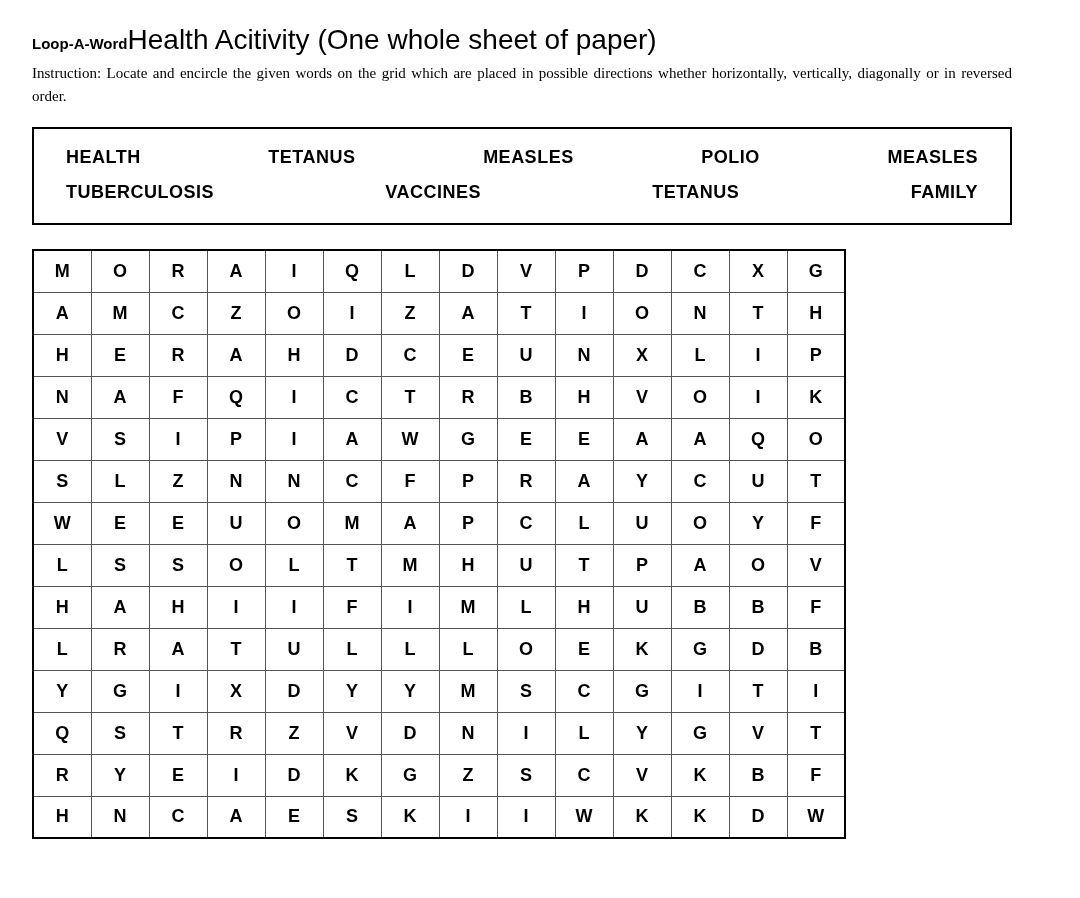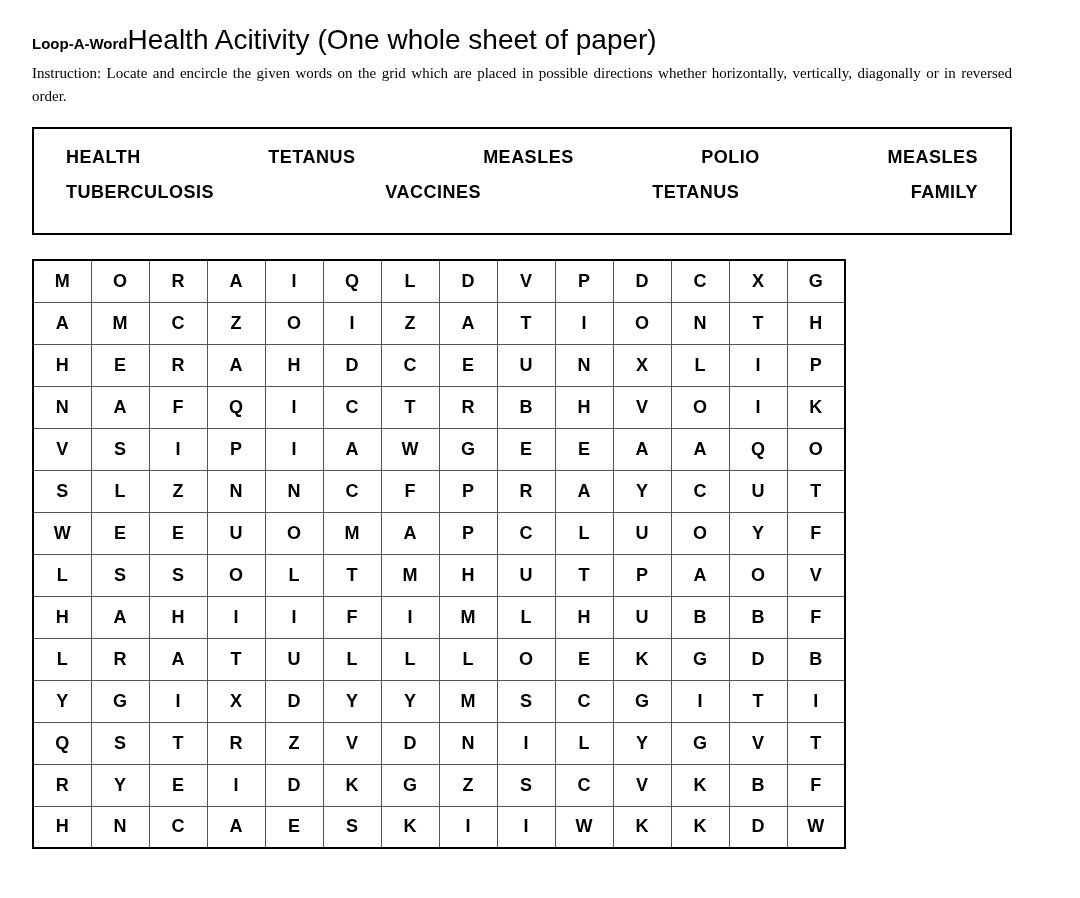--- a/index.html
+++ b/index.html
@@ -38,21 +38,21 @@
       padding: 18px 32px 14px 32px;
       margin-bottom: 24px;
       max-width: 980px;
     }
     .word-list-row {
       display: flex;
       justify-content: space-between;
       margin-bottom: 14px;
     }
     .word-list-row:last-child {
-      margin-bottom: 16px;
+      margin-bottom: 6px;
     }
     .word-item {
       font-weight: bold;
       font-size: 18px;
       font-family: Arial, sans-serif;
       letter-spacing: 0.5px;
     }
     .grid-container {
       max-width: 980px;
     }

